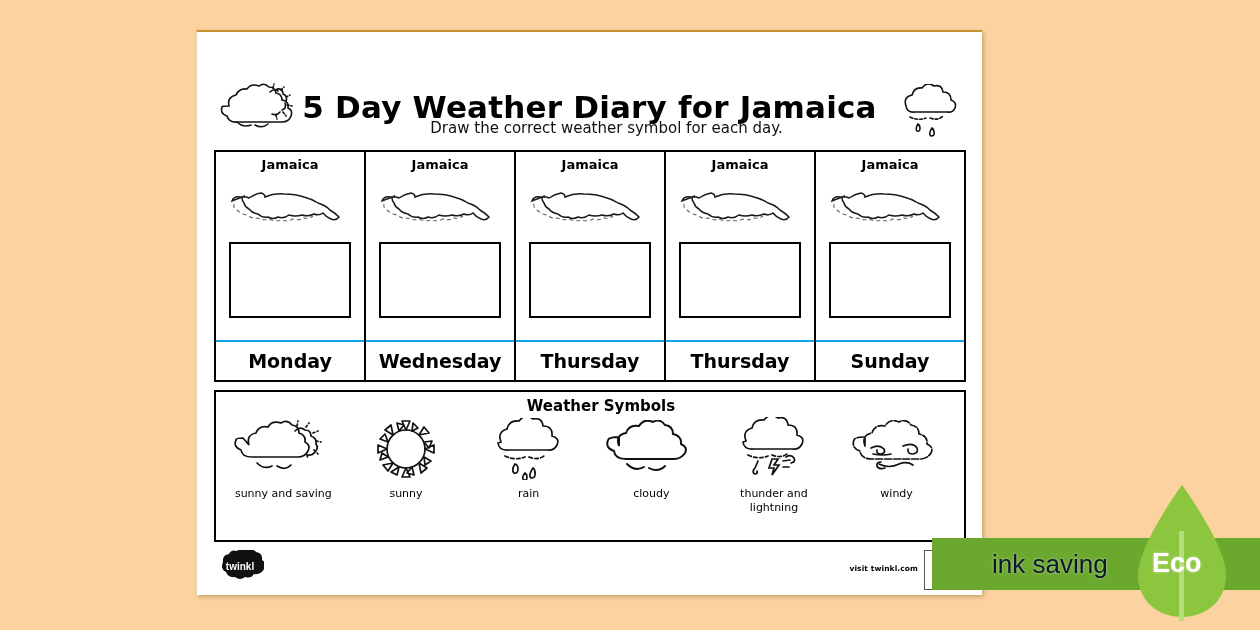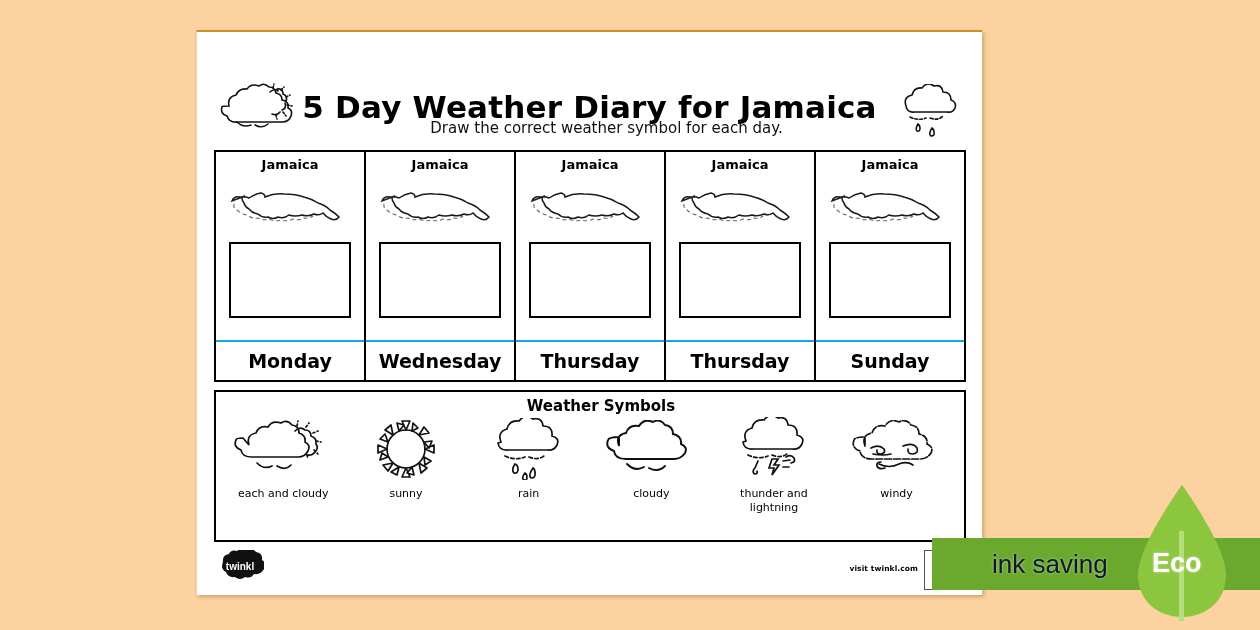--- a/index.html
+++ b/index.html
@@ -258,21 +258,21 @@
           <svg width="100" height="60" viewBox="0 0 100 60">
             <g fill="none" stroke="#111" stroke-width="1.7" stroke-linecap="round">
               <path d="M62 12 q5-5 10-1 q6 0 6 6 q6 2 5 8 q3 4-1 8 q-3 4-8 3"></path>
               <path d="M64 7 l1-5 M73 8 l3-4 M80 14 l5-2 M83 22 l5 1 M81 31 l4 4 M74 36 l1 4" stroke-dasharray="2 2.5"></path>
               <path d="M16 26 q-3-10 7-12 q3-8 12-6 q4-7 13-4 q6-4 11 2 q7 1 7 8
                        q7 2 6 9 q6 3 3 9 q-3 6-10 6 l-46 0 q-10 0-11-7 q-8-3-5-10 q0-2 7-2z"></path>
               <path d="M24 44 q7 7 15 3 M44 47 q8 5 14-1"></path>
             </g>
           </svg>
         </div>
-        <div class="symbol-label">each and cloudy</div>
+        <div class="symbol-label">sunny and saving</div>
       </div>
 
       <div class="symbol-item">
         <div class="symbol-art">
           <svg width="64" height="64" viewBox="0 0 64 64">
             <g fill="none" stroke="#111" stroke-width="1.7" stroke-linejoin="round">
               <circle cx="32" cy="32" r="19"></circle>
               <path d="M32 13 l-4-9 l8 0 z M45 18 l5-8 l5 6 z M51 32 l9-4 l0 8 z
                        M45 46 l8 5 l-6 5 z M32 51 l4 9 l-8 0 z M19 46 l-5 8 l-5-6 z
                        M13 32 l-9 4 l0-8 z M19 18 l-8-5 l6-5 z

